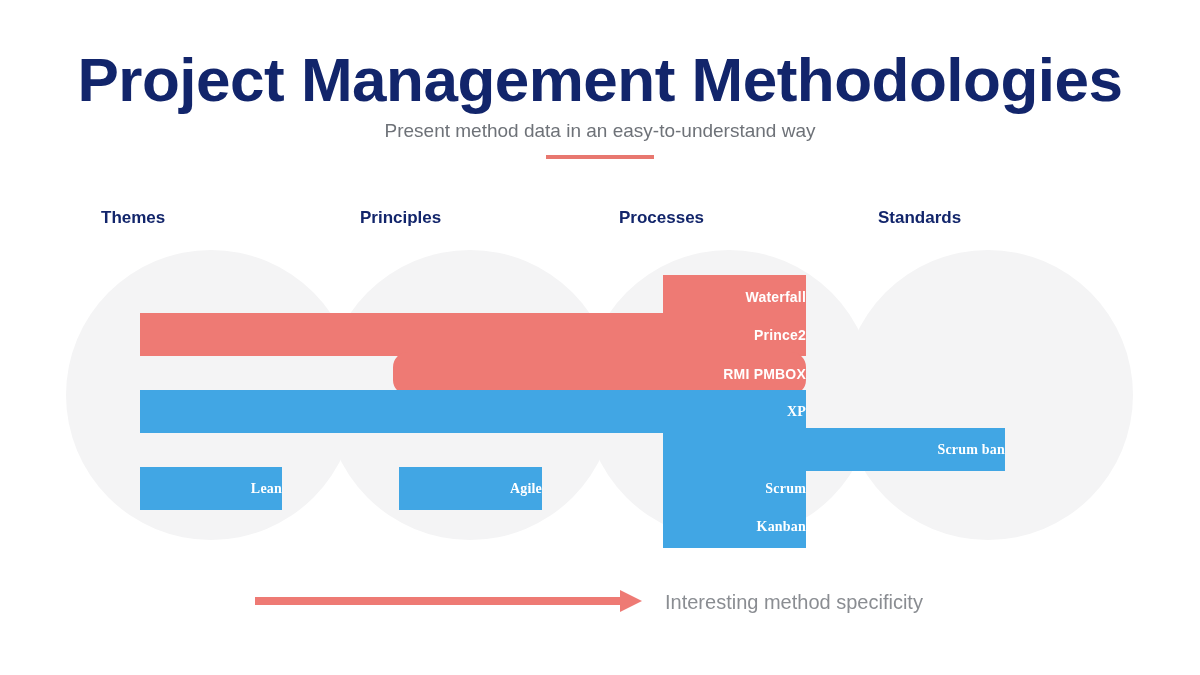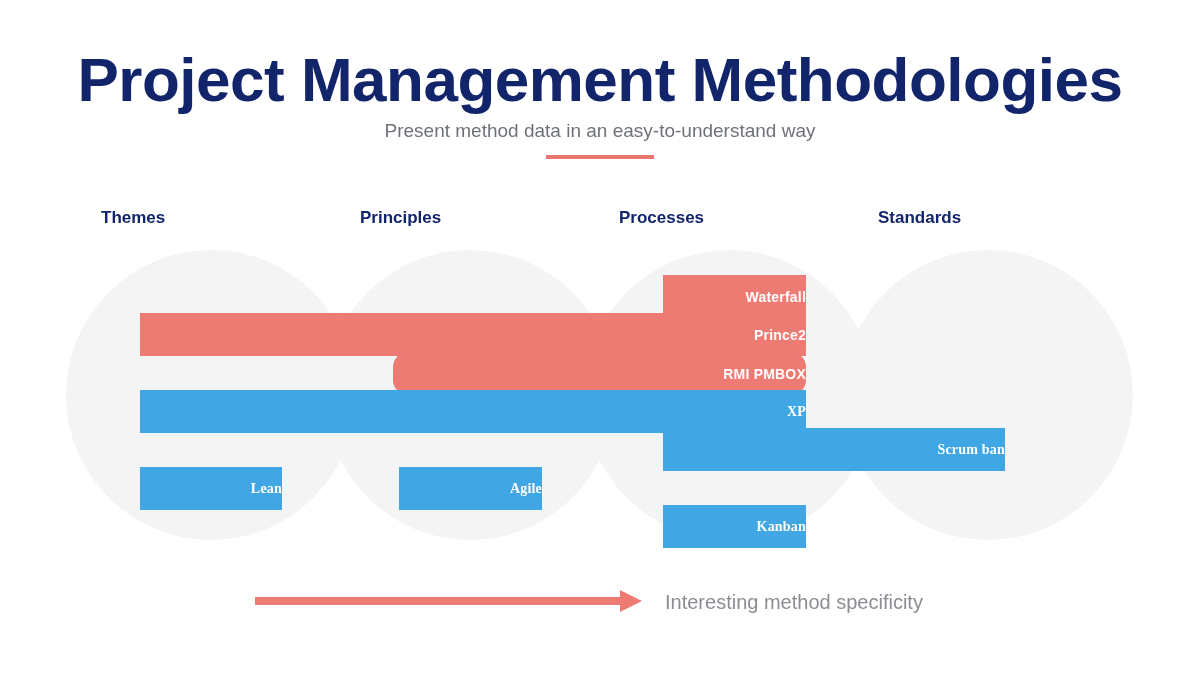--- a/index.html
+++ b/index.html
@@ -178,20 +178,23 @@
       </div>
       <div class="bar red" style="left: 393px; top: 352px; width: 413px; background: rgb(238, 122, 116); border-radius: 15px;">
         <span>RMI PMBOX</span>
       </div>
       <div class="bar blue" style="left: 140px; top: 390px; width: 666px; background: rgb(65, 166, 228);">
         <span>XP</span>
       </div>
       <div class="bar blue" style="left: 663px; top: 428px; width: 342px; background: rgb(65, 166, 228);">
         <span>Scrum ban</span>
       </div>
+      <div class="bar blue" style="left: 663px; top: 467px; width: 143px; background: rgb(65, 166, 228);">
+        <span>Scrum</span>
+      </div>
       <div class="bar blue" style="left: 663px; top: 505px; width: 143px; background: rgb(65, 166, 228);">
         <span>Kanban</span>
       </div>
       <div class="bar blue" style="left: 140px; top: 467px; width: 142px; background: rgb(65, 166, 228);">
         <span>Lean</span>
       </div>
       <div class="bar blue" style="left: 399px; top: 467px; width: 143px; background: rgb(65, 166, 228);">
         <span>Agile</span>
       </div>
     </div>

